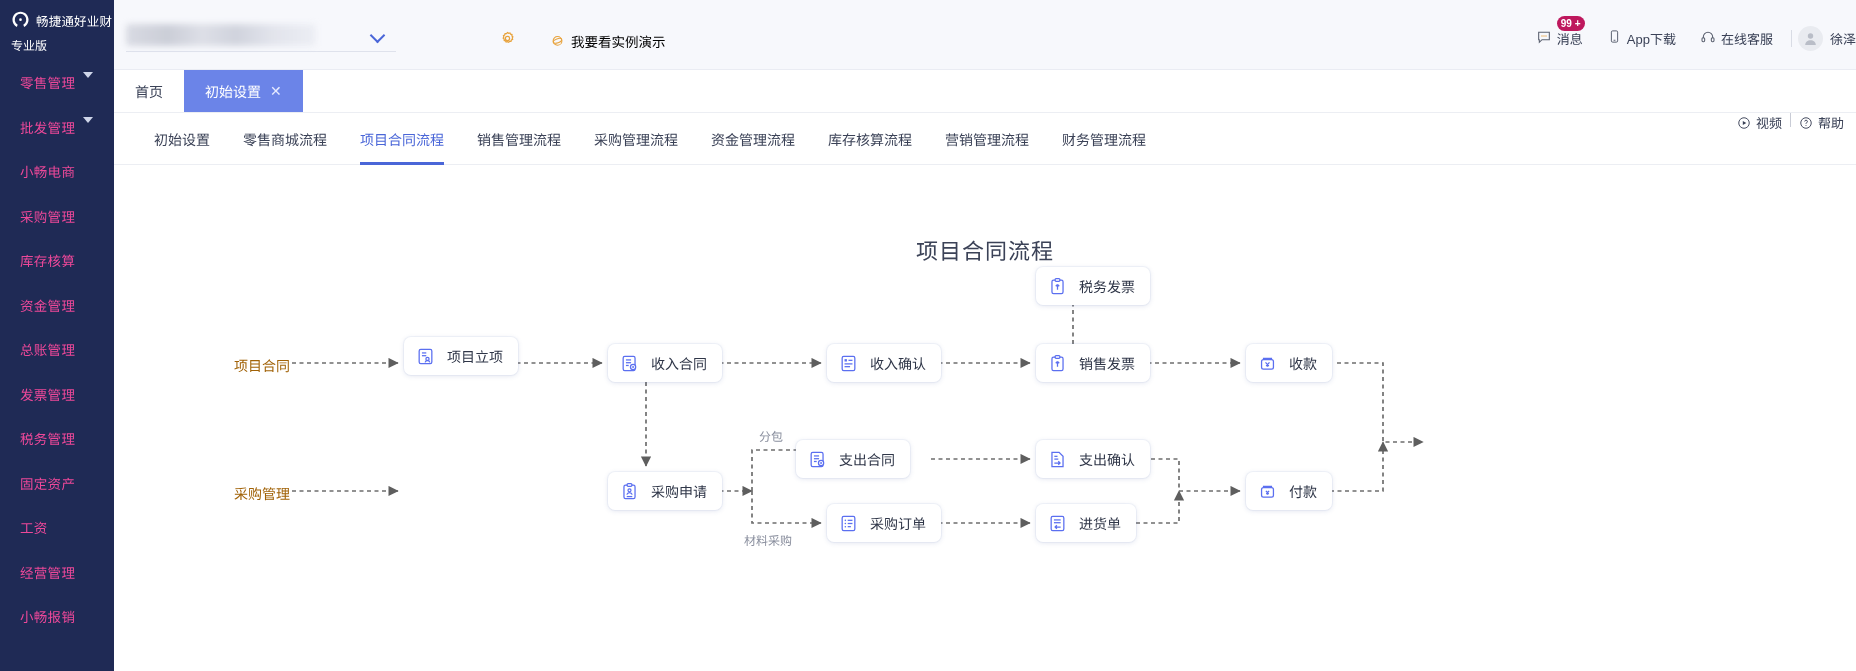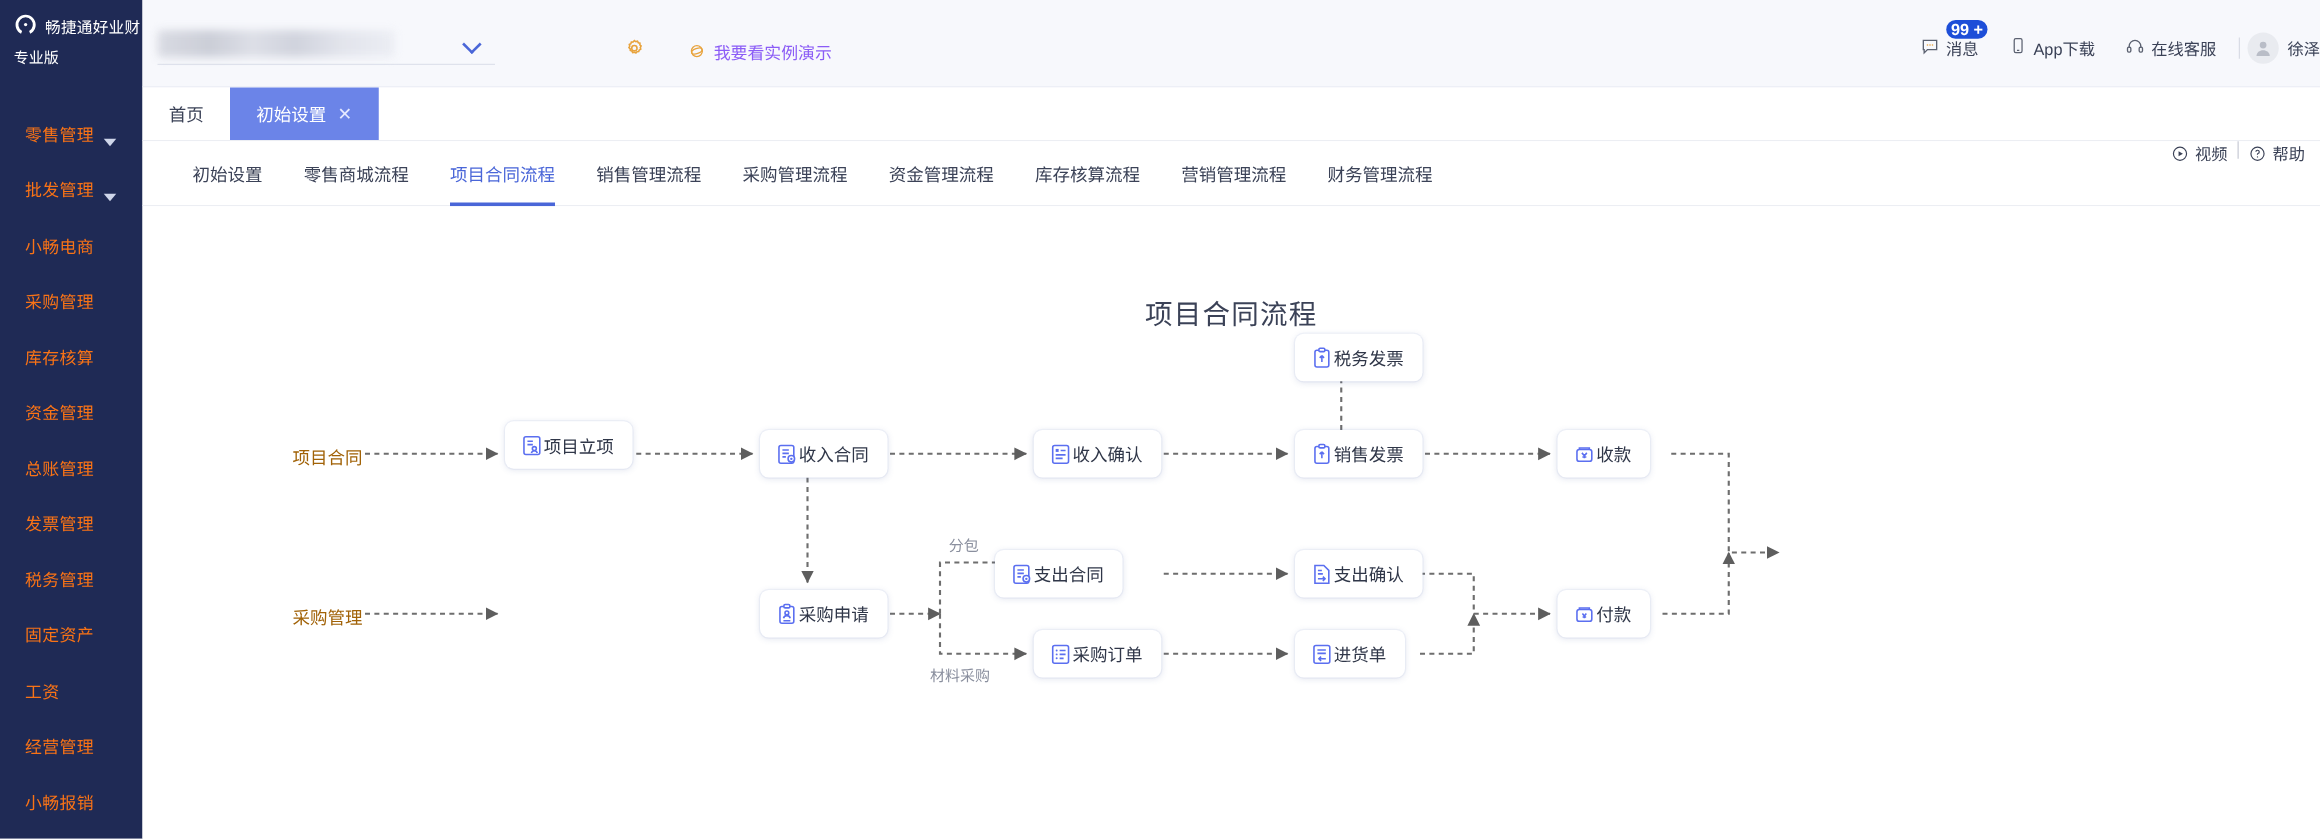--- a/index.html
+++ b/index.html
@@ -20,22 +20,22 @@
   .logo-row { display: flex; align-items: center; gap: 5px; }
   .logo-mark {
     width: 21px; height: 21px; flex: 0 0 21px;
   }
   .logo-text {
     font-size: 12.5px; color: #ffffff; white-space: nowrap; letter-spacing: .2px;
   }
   .logo-sub { font-size: 12px; color: #ffffff; margin-top: 5px; padding-left: 1px; }
   .menu { margin-top: 2px; }
   .menu-item {
-    height: 44.5px; display: flex; align-items: flex-end; padding-left: 20px;
-    font-size: 13.5px; color: #f97316; cursor: pointer; letter-spacing: .3px;
+    height: 44.5px; display: flex; align-items: flex-start; padding-left: 20px;
+    font-size: 13.5px; color: #ec4899; cursor: pointer; letter-spacing: .3px;
   }
   .caret {
     margin-left: 8px; width: 0; height: 0;
     border-left: 5px solid transparent; border-right: 5px solid transparent;
     border-top: 6px solid #cfd6ea;
   }
 
   
   .topbar {
     position: absolute; left: 114px; top: 0; width: 1742px; height: 70px;
@@ -54,36 +54,36 @@
     position: absolute; left: 258px; top: 30px; width: 11px; height: 11px;
     border-right: 2px solid #4a66d8; border-bottom: 2px solid #4a66d8;
     transform: rotate(45deg); cursor: pointer;
   }
   .gear {
     position: absolute; left: 385px; top: 30px; width: 17px; height: 17px;
     cursor: pointer;
   }
   .demo-link {
     position: absolute; left: 436px; top: 31px; display: flex; align-items: center;
-    gap: 6px; font-size: 13.5px; color: #8b5cf6; cursor: pointer; white-space: nowrap;
+    gap: 6px; font-size: 13.5px; color: #000000; cursor: pointer; white-space: nowrap;
   }
   .demo-ring { width: 15px; height: 15px; }
 
   .top-right {
     position: absolute; right: 0; top: 25px; display: flex; align-items: center;
     gap: 0; height: 26px;
   }
   .tr-item {
     display: flex; align-items: center; gap: 5px; font-size: 13px;
     color: #3b4257; cursor: pointer; padding: 0 12px; position: relative;
     white-space: nowrap;
   }
   .badge {
-    position: absolute; left: 33px; top: -13px; background: #1d4ed8; color: #fff;
-    font-size: 13px; line-height: 15px; height: 15px; padding: 0 4px;
+    position: absolute; left: 33px; top: -13px; background: #be185d; color: #fff;
+    font-size: 10px; line-height: 15px; height: 15px; padding: 0 4px;
     border-radius: 8px; font-weight: bold; white-space: nowrap;
   }
   .tr-sep { width: 1px; height: 17px; background: #d9dce5; margin: 0 6px; }
   .avatar {
     width: 25px; height: 25px; border-radius: 50%; background: #e9ebf0;
     display: flex; align-items: center; justify-content: center; flex: 0 0 25px;
   }
   .uname { font-size: 13px; color: #3b4257; padding-left: 7px; white-space: nowrap; }
 
   
@@ -137,21 +137,21 @@
     font-size: 22px; color: #3b4257; letter-spacing: 1px;
   }
 
   .flow { position: absolute; left: 0; top: 0; width: 1742px; height: 506px; }
 
   .row-label {
     position: absolute; font-size: 14px; color: #a16207; white-space: nowrap;
   }
 
   .node {
-    position: absolute; display: flex; align-items: center; gap: 0;
+    position: absolute; display: flex; align-items: center; gap: 12px;
     height: 38px; padding: 0 15px 0 12px; background: #ffffff;
     border-radius: 7px;
     box-shadow: 0 1px 5px rgba(80,95,160,.17), 0 0 0 1px rgba(120,135,200,.07);
     font-size: 14px; color: #2f3648; white-space: nowrap; cursor: pointer;
   }
   .node .nic { width: 19px; height: 19px; flex: 0 0 19px; }
 
   .edge-label {
     position: absolute; font-size: 12px; color: #8a8f9e; white-space: nowrap;
   }

